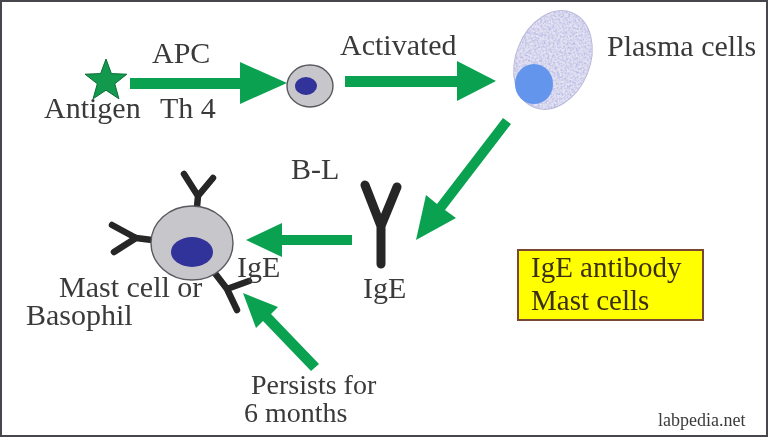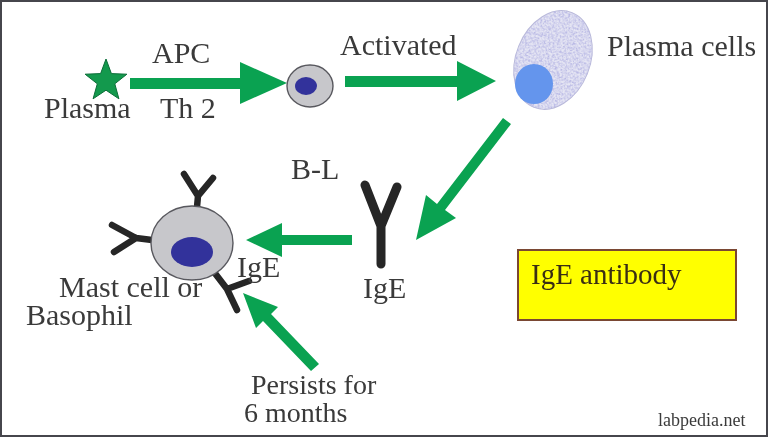--- a/index.html
+++ b/index.html
@@ -21,24 +21,24 @@
   .star{fill:var(--star-green,#13994d);stroke:#0b6e38;stroke-width:1;}
   .cell-body{fill:var(--cell-gray,#c7c7cb);stroke:var(--cell-outline,#58585e);stroke-width:1.4;}
   .nucleus{fill:var(--nucleus-navy,#32329b);}
   .plasma-base{fill:#e7e7f4;stroke:#b9b9d9;stroke-width:1;}
   .plasma-nucleus{fill:var(--plasma-nucleus,#6495ed);}
   .receptor{stroke:var(--antibody-black,#262626);stroke-width:6.5;fill:none;
     stroke-linecap:round;stroke-linejoin:round;}
   .antibody{stroke:var(--antibody-black,#262626);stroke-width:9;fill:none;
     stroke-linecap:round;stroke-linejoin:round;}
   .callout{
-    position:absolute;left:517px;top:249px;width:220px;height:72px;
+    position:absolute;left:517px;top:249px;width:187px;height:72px;
     background:var(--callout-bg,#ffff00);border:2px solid var(--callout-border,#7a4733);
     box-sizing:border-box;color:var(--callout-text,#3a2e14);
-    font-size:29px;line-height:33px;padding:7px 0 0 12px;
+    font-size:29px;line-height:33px;padding:0 0 0 12px;
   }
   .watermark{position:absolute;left:658px;top:409px;color:var(--text,#3a3a3a);
     font-size:18px;line-height:22px;}
 </style>
 </head>
 <body>
 
 <div class="stage">
 
   <svg class="art" width="768" height="442" viewBox="0 0 768 442">
@@ -76,32 +76,33 @@
       <path class="receptor" d="M112,225 L136,238 L152,240 M114,252 L136,238"></path>
       <path class="receptor" d="M249,281 L227,289 L214,272 M237,310 L227,289"></path>
       <ellipse class="cell-body" cx="192" cy="243" rx="41" ry="37"></ellipse>
       <ellipse class="nucleus" cx="192" cy="252" rx="21" ry="15"></ellipse>
     </g>
 
     <path class="antibody" d="M365,185 L381,226 L381,264 M397,187 L381,226"></path>
   </svg>
 
   <div class="lbl" style="left:152px;top:38px;">APC</div>
-  <div class="lbl" style="left:44px;top:93px;">Plasma</div>
-  <div class="lbl" style="left:160px;top:93px;">Th 2</div>
+  <div class="lbl" style="left:44px;top:93px;">Antigen</div>
+  <div class="lbl" style="left:160px;top:93px;">Th 4</div>
   <div class="lbl" style="left:340px;top:30px;">Activated</div>
   <div class="lbl" style="left:291px;top:106px;margin-top:48px;">B-L</div>
   <div class="lbl" style="left:607px;top:31px;text-align:center;">Plasma cells</div>
   <div class="lbl" style="left:237px;top:252px;">IgE</div>
   <div class="lbl" style="left:363px;top:273px;">IgE</div>
   <div class="lbl" style="left:13px;top:272px;margin-left:46px;">Mast cell or</div>
   <div class="lbl" style="left:26px;top:300px;">Basophil</div>
   <div class="lbl small" style="left:251px;top:371px;">Persists for</div>
   <div class="lbl small" style="left:244px;top:399px;">6 months</div>
 
   <div class="callout">
     <div>IgE antibody</div>
+    <div>Mast cells</div>
   </div>
 
   <div class="watermark">labpedia.net</div>
 
   <div class="frame"></div>
 </div>
 
 </body></html>

